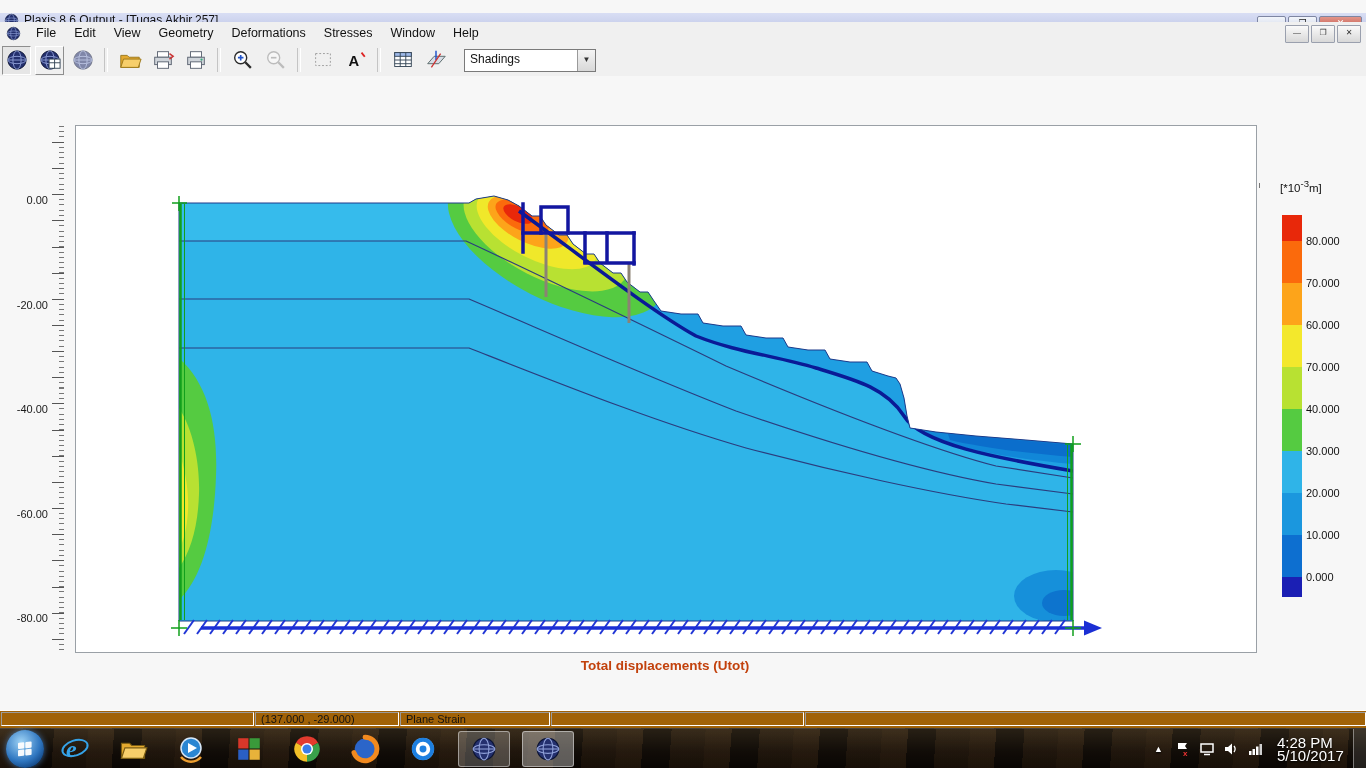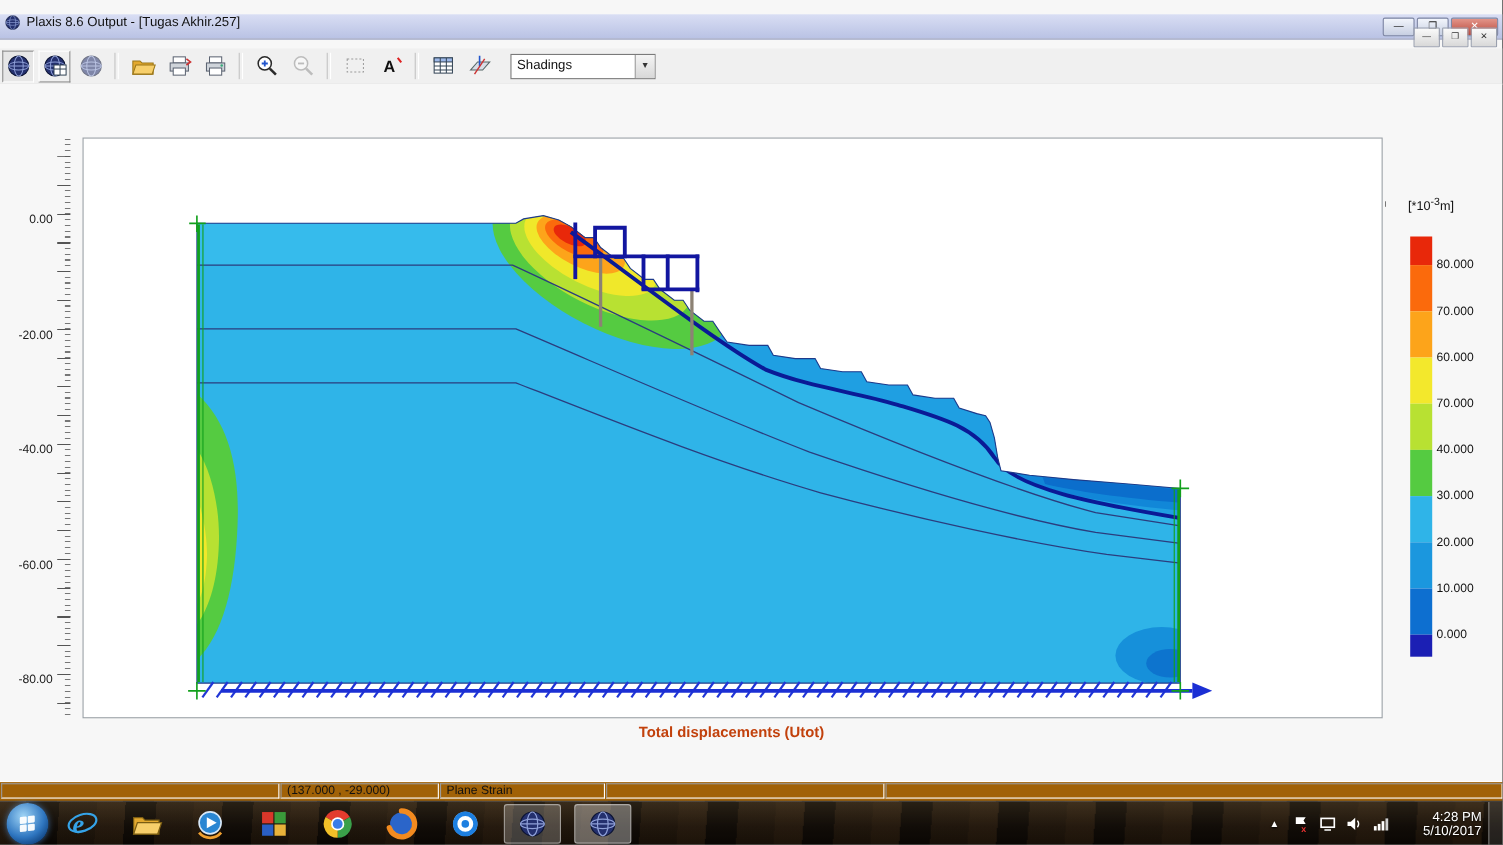--- a/index.html
+++ b/index.html
@@ -76,21 +76,21 @@
     border-top:1px solid rgba(255,255,255,.22);}
   .orb{width:38px;height:38px;margin:0 8px 0 6px;border-radius:50%;
     background:radial-gradient(circle at 40% 32%,#9fd4f6,#2f76c0 55%,#0b3a74 85%);
     display:flex;align-items:center;justify-content:center;box-shadow:0 0 6px rgba(90,160,240,.6);}
   .tico{width:46px;height:34px;margin-right:12px;display:flex;align-items:center;justify-content:center;
     border-radius:3px;}
   .tico.active{background:rgba(255,255,255,.22);border:1px solid rgba(255,255,255,.45);width:50px;}
   .tico.focus{background:rgba(255,255,255,.34);}
   .tray{margin-left:auto;display:flex;align-items:center;}
   .trayico{width:20px;height:20px;display:flex;align-items:center;justify-content:center;margin-right:4px;}
-  .clock{width:70px;text-align:right;color:#fff;font-size:12px;line-height:13px;
+  .clock{width:70px;text-align:left;color:#fff;font-size:15px;line-height:13px;
     text-shadow:0 1px 2px #000;margin:0 6px 0 8px;}
   .showdesk{width:12px;height:40px;border-left:1px solid rgba(255,255,255,.4);background:rgba(255,255,255,.10);}
   .hiddenarrow{color:#fff;font-size:9px;margin:0 10px 0 0;text-shadow:0 1px 2px #000;}
 </style>
 </head>
 <body>
 
 <svg width="0" height="0" style="position:absolute">
   <defs>
     <symbol id="globe" viewBox="0 0 24 24">
@@ -109,20 +109,35 @@
         <use href="#globe"></use>
       </svg>
     <span>Plaxis 8.6 Output - [Tugas Akhir.257]</span>
     <div class="winbtns">
       <div class="winbtn">—</div>
       <div class="winbtn">❐</div>
       <div class="winbtn close">✕</div>
     </div>
   </div>
 
+  <div class="menubar">
+    <svg class="mdiicon">
+        <use href="#globe"></use>
+      </svg>
+    <div id="menu-items" style="display:flex">
+        <span class="menu-item">File</span>
+        <span class="menu-item">Edit</span>
+        <span class="menu-item">View</span>
+        <span class="menu-item">Geometry</span>
+        <span class="menu-item">Deformations</span>
+        <span class="menu-item">Stresses</span>
+        <span class="menu-item">Window</span>
+        <span class="menu-item">Help</span>
+      </div>
+  </div>
   <div class="mdibtns">
     <div class="mdibtn">—</div>
     <div class="mdibtn">❐</div>
     <div class="mdibtn">✕</div>
   </div>
 
   <div class="toolbar">
     <div class="tbtn sunken">
       <svg class="icon" width="22" height="22">
           <use href="#globe"></use>

